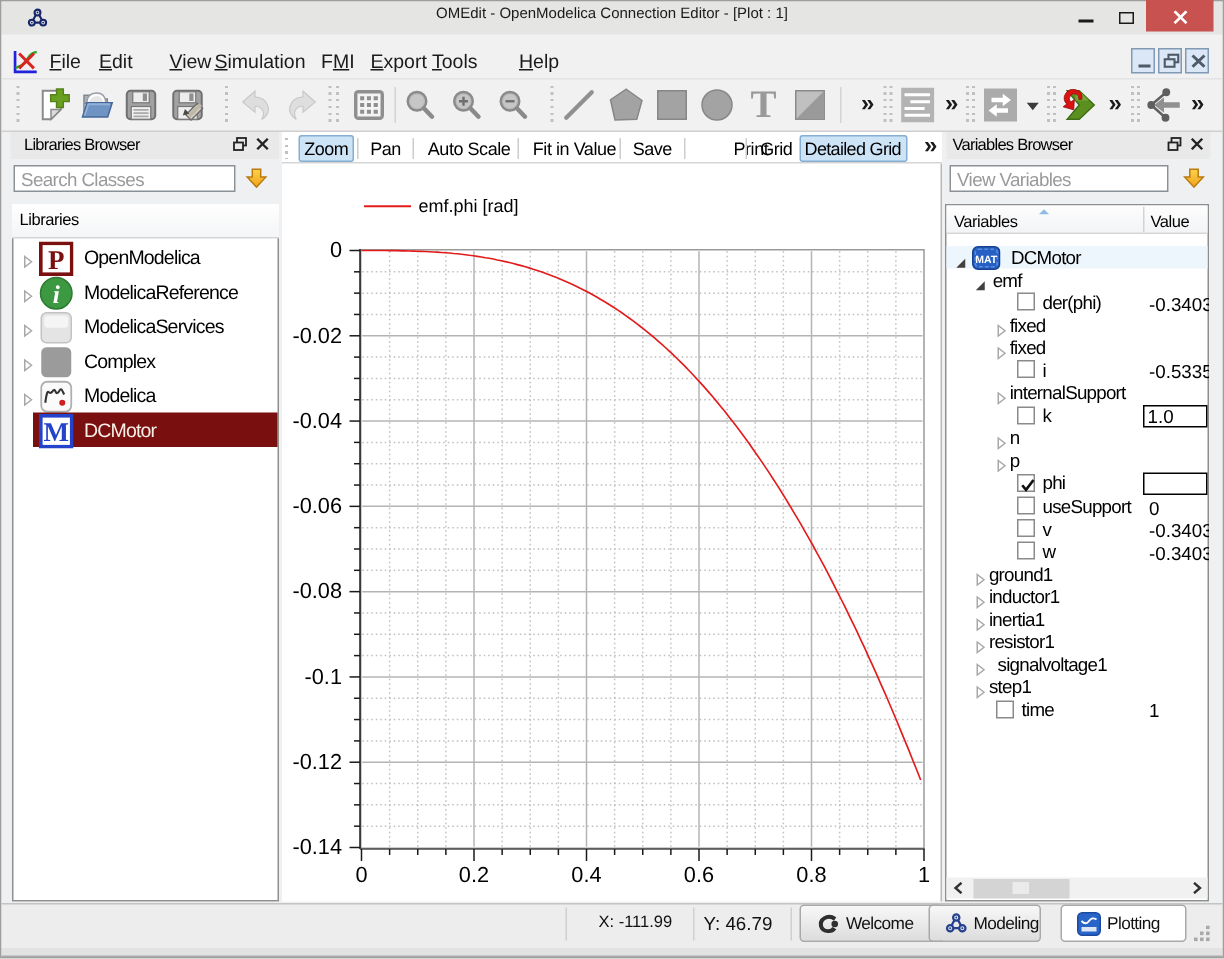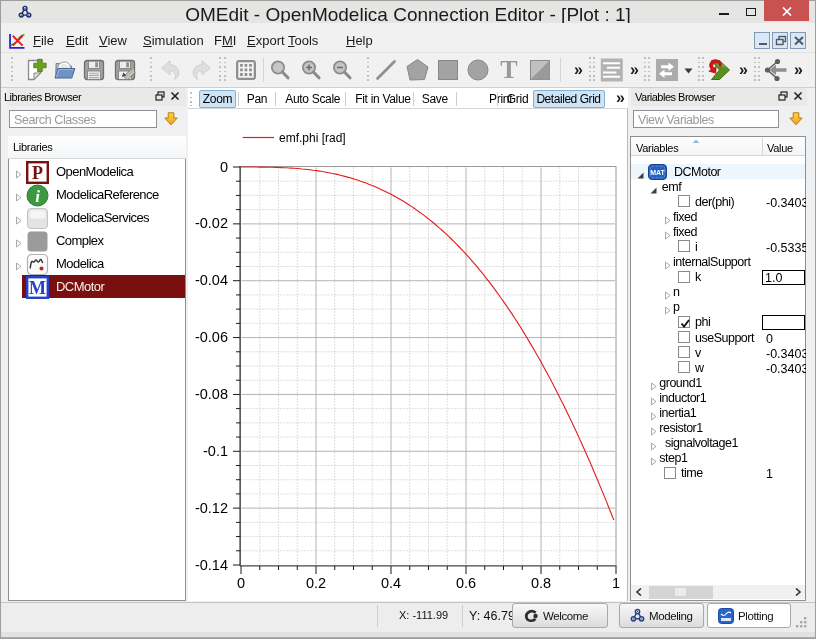--- a/index.html
+++ b/index.html
@@ -24,36 +24,36 @@
       <g fill="none" stroke="#16276b" stroke-width="1.40">
 <circle cx="7.0" cy="3.36" r="1.9600000000000002"></circle>
 <circle cx="3.22" cy="10.08" r="1.9600000000000002"></circle>
 <circle cx="10.780000000000001" cy="10.08" r="1.9600000000000002"></circle>
 <path d="M5.88 5.04 L4.06 8.4 M8.12 5.04 L9.94 8.4 M5.18 10.08 L8.82 10.08"></path>
       </g>
 <circle cx="7.0" cy="3.36" r="0.63" fill="#16276b"></circle>
 <circle cx="3.22" cy="10.08" r="0.63" fill="#16276b"></circle>
 <circle cx="10.780000000000001" cy="10.08" r="0.63" fill="#16276b"></circle>
     </svg></div>
-<div class="abs" style="left:0;top:4px;width:816px;text-align:center;font-size:19px;color:#1a1a1a">OMEdit - OpenModelica Connection Editor - [Plot : 1]</div>
+<div class="abs" style="left:0;top:4px;width:816px;text-align:center;font-size:10px;color:#1a1a1a">OMEdit - OpenModelica Connection Editor - [Plot : 1]</div>
 <div class="abs" style="left:719px;top:13px;width:10px;height:2px;background:#1a1a1a"></div>
 <div class="abs" style="left:746px;top:8px;width:10px;height:8px;border:1.5px solid #1a1a1a"></div>
 <div class="abs" style="left:764px;top:0;width:45px;height:21px;background:#c85250"></div>
 <svg class="abs" style="left:782px;top:7px" width="10" height="9" viewBox="0 0 10 9">
     <path d="M1 0.5 L9 8.5 M9 0.5 L1 8.5" stroke="#fff" stroke-width="1.7"></path>
   </svg>
 <div class="abs" style="left:1px;top:23px;width:814px;height:29px;background:#f1f1f1"></div>
 <div class="abs" style="left:8px;top:33px"><svg width="17" height="17" viewBox="0 0 17 17">
       <path d="M2.04 1.02 V14.96 H16.49" stroke="#2222dd" stroke-width="1.78" fill="none"></path>
 <path d="M2.3800000000000003 12.24 Q 7.82 10.88 10.2 6.46 T 16.49 1.7000000000000002" stroke="#22aa22" stroke-width="1.61" fill="none"></path>
 <path d="M4.760000000000001 2.72 L14.62 12.58 M14.62 2.72 L4.760000000000001 12.58" stroke="#dd2222" stroke-width="1.96"></path>
     </svg></div>
 <div class="menu" style="left:33px"><u>F</u>ile</div>
 <div class="menu" style="left:66px"><u>E</u>dit</div>
-<div class="menu" style="left:99px"><u>V</u>iew</div>
+<div class="menu" style="left:113px"><u>V</u>iew</div>
 <div class="menu" style="left:143px"><u>S</u>imulation</div>
 <div class="menu" style="left:214px">F<u>M</u>I</div>
 <div class="menu" style="left:247px"><u>E</u>xport</div>
 <div class="menu" style="left:288px"><u>T</u>ools</div>
 <div class="menu" style="left:346px"><u>H</u>elp</div>
 <div class="abs" style="left:754px;top:32px;width:16px;height:17px;background:#dbe7f7;border:1px solid #8199b2"><svg width="15" height="15" viewBox="0 0 15 15">
       <path d="M4 11 H12" stroke="#4e5b66" stroke-width="2"></path>
     </svg></div>
 <div class="abs" style="left:772px;top:32px;width:16px;height:17px;background:#dbe7f7;border:1px solid #8199b2"><svg width="15" height="15" viewBox="0 0 15 15">
       <rect x="6" y="3.5" width="6.5" height="5" fill="none" stroke="#4e5b66" stroke-width="1.4"></rect>
@@ -175,21 +175,21 @@
     </svg></div>
 <div class="abs" style="left:574px;top:61px"><span class="chev">»</span></div>
 <div class="abs" style="left:630px;top:61px"><span class="chev">»</span></div>
 <div class="abs" style="left:739px;top:61px"><span class="chev">»</span></div>
 <div class="abs" style="left:794px;top:61px"><span class="chev">»</span></div>
 <svg class="abs" style="left:684px;top:68px" width="9" height="6" viewBox="0 0 9 6">
     <path d="M0.5 0.5 L8.5 0.5 L4.5 5.5 Z" fill="#3a3a3a"></path>
   </svg>
 <div class="abs" style="left:1px;top:88px;width:814px;height:514px;background:#eef0f1"></div>
 <div class="abs" style="left:7px;top:88px;width:179px;height:18px;background:#e9e9e9"></div>
-<div class="abs" style="left:4px;top:91px;font-size:11px;letter-spacing:-0.5px;color:#000">Libraries Browser</div>
+<div class="abs" style="left:16px;top:91px;font-size:11px;letter-spacing:-0.5px;color:#000">Libraries Browser</div>
 <svg class="abs" style="left:155px;top:91px" width="10" height="10" viewBox="0 0 10 10">
     <rect x="3" y="1" width="6" height="5" fill="none" stroke="#222" stroke-width="1.2"></rect>
     <rect x="1" y="4" width="6" height="5" fill="#e9e9e9" stroke="#222" stroke-width="1.2"></rect>
   </svg>
 <svg class="abs" style="left:170px;top:91px" width="10" height="10" viewBox="0 0 10 10">
     <path d="M1.5 1.5 L8.5 8.5 M8.5 1.5 L1.5 8.5" stroke="#222" stroke-width="1.6"></path>
   </svg>
 <div class="abs" style="left:9px;top:110px;width:148px;height:18px;background:#fff;border:1px solid #8b9097"></div>
 <div class="abs" style="left:14px;top:113px;font-size:12.5px;letter-spacing:-0.4px;color:#9a9a9a">Search Classes</div>
 <div class="abs" style="left:163px;top:111px"><svg width="16" height="16" viewBox="0 0 16 16">
@@ -509,25 +509,25 @@
 <svg class="abs" style="left:794px;top:588px" width="8" height="8" viewBox="0 0 8 8">
     <path d="M2 0.5 L6 4 L2 7.5" stroke="#333" stroke-width="1.6" fill="none"></path>
   </svg>
 <div class="abs" style="left:1px;top:602px;width:814px;height:30px;background:#ededed;border-top:1px solid #c3c3c3"></div>
 <div class="abs" style="left:1px;top:632px;width:814px;height:6px;background:#e2e2e2;border-bottom:1px solid #ababab"></div>
 <div class="vsep" style="left:377px;top:605px;height:22px;background:#d0d0d0"></div>
 <div class="vsep" style="left:462px;top:605px;height:22px;background:#d0d0d0"></div>
 <div class="vsep" style="left:527px;top:605px;height:22px;background:#d0d0d0"></div>
 <div class="abs" style="left:399px;top:609px;font-size:11px">X: -111.99</div>
 <div class="abs" style="left:469px;top:609px;font-size:12.5px">Y: 46.79</div>
-<div class="sbtn" style="left:512px;width:96px"><svg width="16" height="16" viewBox="0 0 16 16">
+<div class="sbtn" style="left:533px;width:96px"><svg width="16" height="16" viewBox="0 0 16 16">
       <path d="M13.5 3.5 Q9 0.5 5 3 Q1 5.5 2 9.5 Q3 13.5 7.5 14 Q11.5 14.5 13.5 11.5 L11 10 Q9.8 11.8 7.5 11.5 Q4.8 11 4.6 8.5 Q4.4 6 7 4.9 Q9.5 3.8 12 5.8 Z" fill="#2e2e2e"></path>
 <circle cx="12.5" cy="8" r="2.2" fill="#2e2e2e"></circle>
     </svg>Welcome</div>
-<div class="sbtn" style="left:619px;width:85px"><svg width="15" height="15" viewBox="0 0 15 15">
+<div class="sbtn" style="left:619px;width:75px"><svg width="15" height="15" viewBox="0 0 15 15">
       <g fill="none" stroke="#26418f" stroke-width="1.50">
 <circle cx="7.5" cy="3.5999999999999996" r="2.1"></circle>
 <circle cx="3.45" cy="10.799999999999999" r="2.1"></circle>
 <circle cx="11.55" cy="10.799999999999999" r="2.1"></circle>
 <path d="M6.3 5.3999999999999995 L4.35 9.0 M8.7 5.3999999999999995 L10.649999999999999 9.0 M5.55 10.799999999999999 L9.45 10.799999999999999"></path>
       </g>
 <circle cx="7.5" cy="3.5999999999999996" r="0.6749999999999999" fill="#26418f"></circle>
 <circle cx="3.45" cy="10.799999999999999" r="0.6749999999999999" fill="#26418f"></circle>
 <circle cx="11.55" cy="10.799999999999999" r="0.6749999999999999" fill="#26418f"></circle>
     </svg>Modeling</div>

